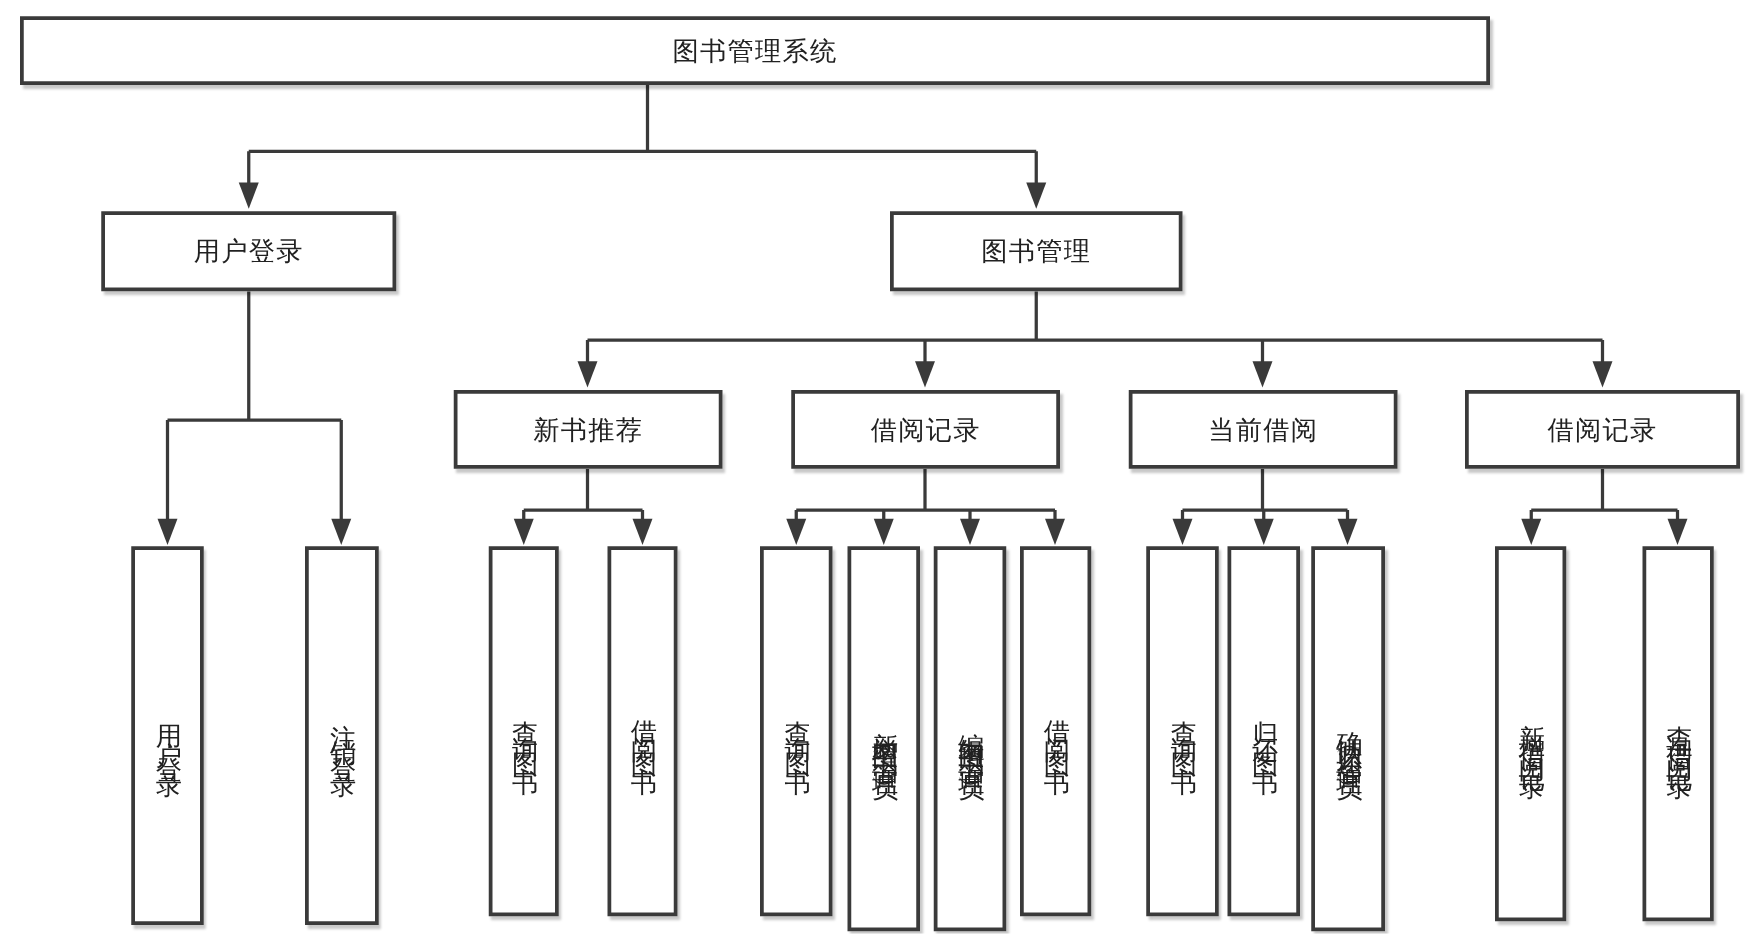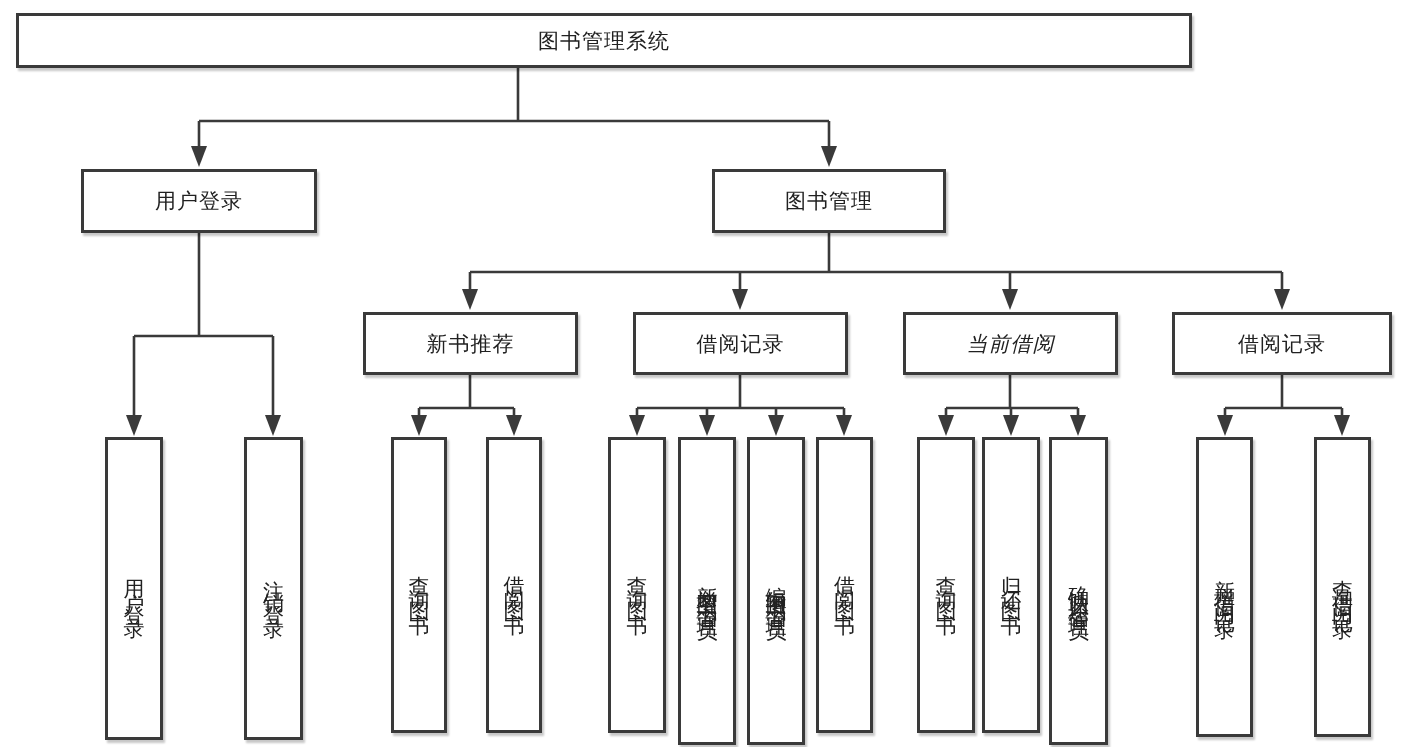--- a/index.html
+++ b/index.html
@@ -78,21 +78,21 @@
   <div class="node h" style="left:712px;top:169px;width:234px;height:64px;">
     <span class="label">图书管理</span>
   </div>
 
   <div class="node h" style="left:363px;top:312px;width:215px;height:63px;text-align:center;">
     <span class="label">新书推荐</span>
   </div>
   <div class="node h" style="left:633px;top:312px;width:215px;height:63px;">
     <span class="label">借阅记录</span>
   </div>
-  <div class="node h" style="left:903px;top:312px;width:215px;height:63px;font-style:italic;">
+  <div class="node h" style="left:903px;top:312px;width:215px;height:63px;">
     <span class="label">当前借阅</span>
   </div>
   <div class="node h" style="left:1172px;top:312px;width:220px;height:63px;">
     <span class="label">借阅记录</span>
   </div>
 
   <div class="node v ls4" style="left:105px;top:437px;width:58px;height:303px;">
     <span class="label">用户登录</span>
   </div>
   <div class="node v ls4" style="left:244px;top:437px;width:59px;height:303px;">

